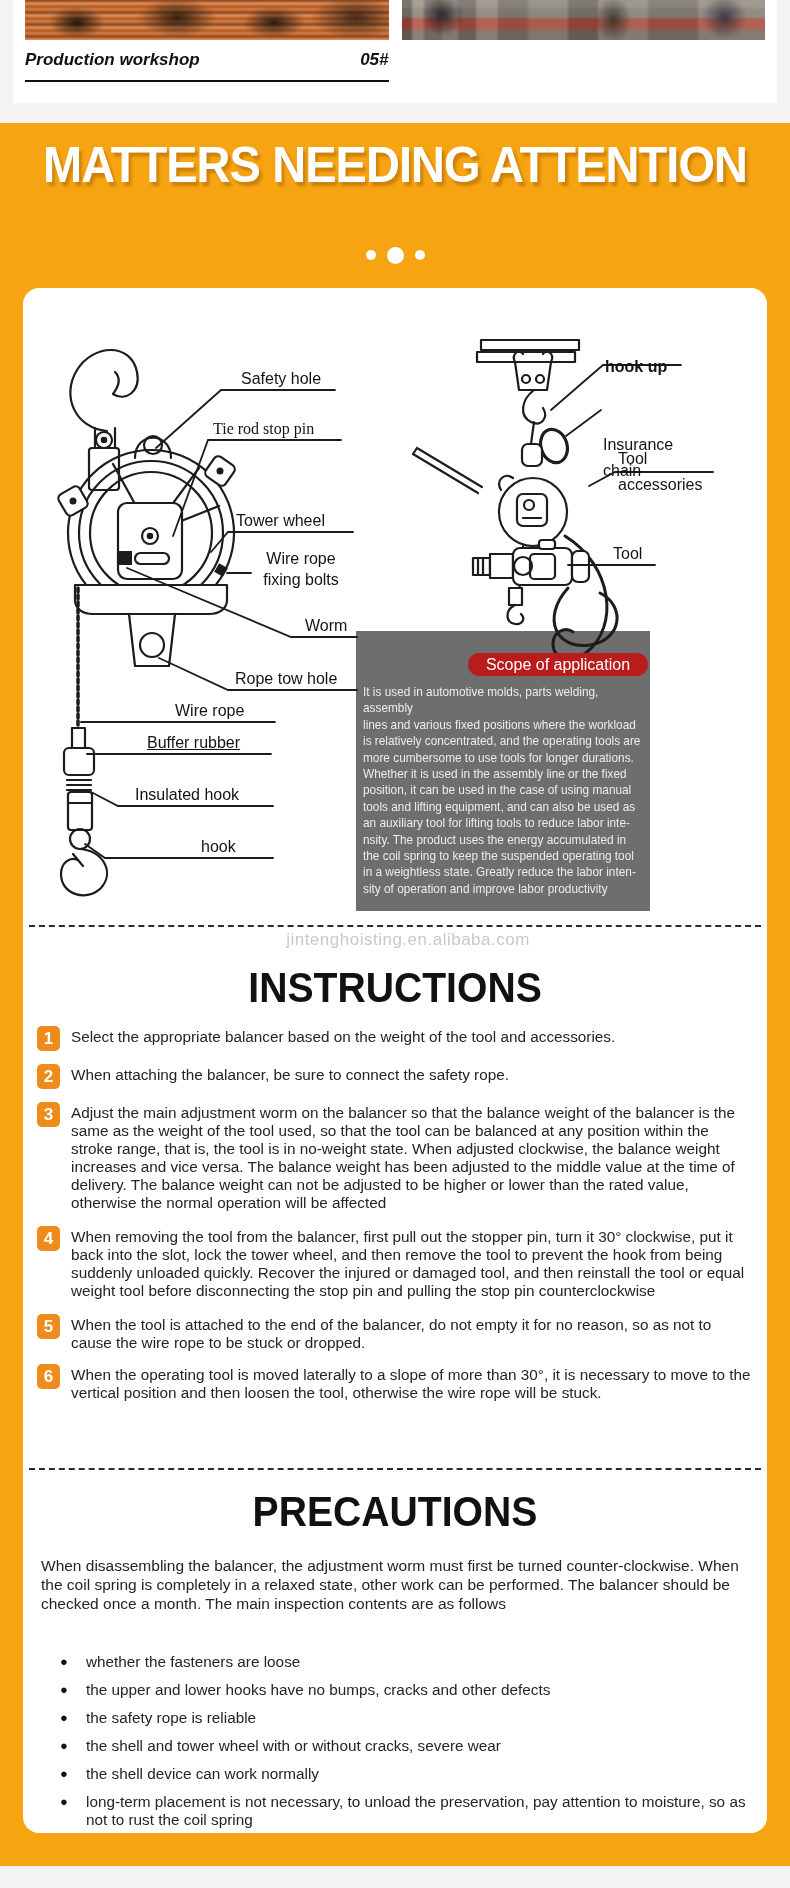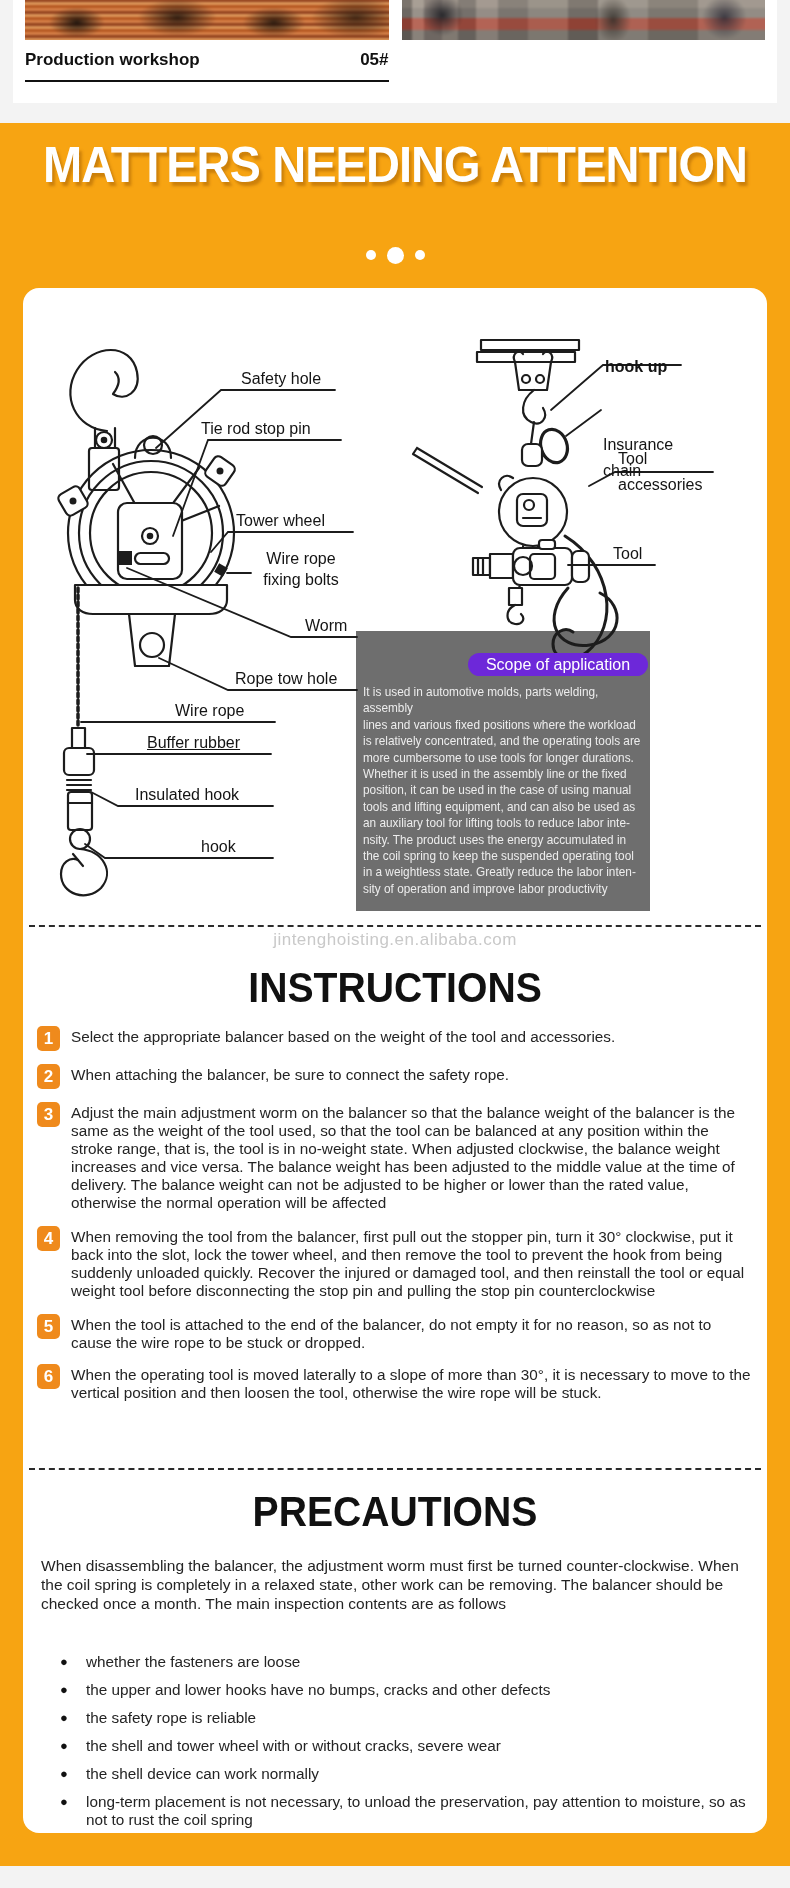--- a/index.html
+++ b/index.html
@@ -2,21 +2,21 @@
 <html><head>
 <meta charset="utf-8">
 <style>
   html,body{margin:0;padding:0;}
   body{width:790px;font-family:"Liberation Sans","DejaVu Sans",sans-serif;background:#f3f3f3;}
   .page{position:relative;width:790px;height:1888px;background:#f3f3f3;overflow:hidden;}
 
   
   .top-panel{position:absolute;left:13px;top:0;width:764px;height:103px;background:#ffffff;
              display:flex;gap:13px;padding:0 12px;box-sizing:border-box;}
-  .photo-col{flex:1;display:flex;flex-direction:column;}
+  .photo-col{flex:1;display:flex;flex-direction:column;font-style:italic;}
   .photo{height:40px;overflow:hidden;position:relative;}
   .photo-inner{position:absolute;inset:-4px;filter:blur(1.3px);}
   .photo-left .photo-inner{
     background:
       radial-gradient(40px 22px at 15% 55%, rgba(25,18,12,.95), rgba(25,18,12,0) 70%),
       radial-gradient(55px 26px at 42% 45%, rgba(35,22,14,.9), rgba(35,22,14,0) 72%),
       radial-gradient(45px 22px at 68% 55%, rgba(30,20,12,.9), rgba(30,20,12,0) 70%),
       radial-gradient(60px 28px at 90% 45%, rgba(45,28,16,.85), rgba(45,28,16,0) 75%),
       repeating-linear-gradient(0deg,#b3541e 0 3px,#e09a5d 3px 6px,#8f3f1c 6px 9px,#d8834a 9px 12px);}
   .photo-right .photo-inner{
@@ -43,28 +43,28 @@
   
   .card{position:absolute;left:23px;top:165px;width:744px;height:1545px;background:#ffffff;border-radius:16px;}
   .diagram-svg{position:absolute;left:0;top:0;width:744px;height:625px;}
   .dlabel{position:absolute;font-size:16px;color:#141414;white-space:pre-line;line-height:21px;}
   .lh26{line-height:26px;}
   .lbl-center{text-align:center;}
 
   
   .scope-box{position:absolute;left:333px;top:343px;width:294px;height:280px;background:#6e6e6e;}
   .scope-pill{position:absolute;left:445px;top:365px;width:180px;height:23px;border-radius:12px;
-      background:#6d28d9;color:#ffffff;font-size:16px;line-height:23px;text-align:center;}
+      background:#b91c1c;color:#ffffff;font-size:16px;line-height:23px;text-align:center;}
   .scope-text{position:absolute;left:340px;top:396px;width:322px;font-size:13.6px;line-height:16.4px;
       color:#ededed;white-space:pre-line;transform:scaleX(.87);transform-origin:top left;}
 
   .dashed{position:absolute;left:6px;width:732px;border-top:2px dashed #2b2b2b;height:0;}
   .dash1{top:637px;} .dash2{top:1180px;}
   .watermark{position:absolute;left:0;top:642px;width:744px;text-align:center;
-      font-size:17px;color:#c9c9c9;letter-spacing:.5px;}
+      font-size:17px;color:#c9c9c9;letter-spacing:.5px;padding-left:13px;}
   .sec-title{position:absolute;left:0;width:744px;text-align:center;font-size:43px;font-weight:700;
       color:#111;line-height:46px;transform:scaleX(.91);}
   .t-instr{top:676px;} .t-prec{top:1200px;}
 
   .instr-list{position:absolute;left:14px;top:740px;width:716px;}
   .instr-item{position:relative;padding-left:34px;color:#242424;font-size:15.3px;line-height:18px;}
   .instr-item .num{position:absolute;left:0;top:-2px;width:23px;height:25px;border-radius:5px;
       background:#ef8a1c;color:#fff;font-size:17px;font-weight:700;text-align:center;line-height:25px;}
   .instr-item .txt{display:block;max-width:692px;}
   .mb20{margin-bottom:20px;} .mb16{margin-bottom:16px;} .mb14{margin-bottom:14px;}
@@ -200,21 +200,21 @@
           <path d="M68 504 L95 518 L250 518"></path>
           <path d="M62 556 L82 570 L250 570"></path>
           <path d="M528 122 L580 77 L658 77"></path>
           <path d="M543 148 L578 122"></path>
           <path d="M566 198 L592 184 L690 184"></path>
           <path d="M545 277 L632 277"></path>
         </g>
       </svg>
 
       <span class="dlabel" style="left:218px;top:80px;">Safety hole</span>
-      <span class="dlabel" style="left:178px;top:130px;">Tie rod stop pin</span>
+      <span class="dlabel" style="left:190px;top:130px;font-family:Liberation Serif, serif;">Tie rod stop pin</span>
       <span class="dlabel" style="left:213px;top:222px;">Tower wheel</span>
       <span class="dlabel lbl-center" style="left:224px;top:260px;width:108px;">Wire rope
 fixing bolts</span>
       <span class="dlabel" style="left:282px;top:327px;">Worm</span>
       <span class="dlabel" style="left:212px;top:380px;">Rope tow hole</span>
       <span class="dlabel" style="left:152px;top:412px;">Wire rope</span>
       <span class="dlabel" style="left:124px;top:444px;text-decoration:underline;">Buffer rubber</span>
       <span class="dlabel" style="left:112px;top:496px;">Insulated hook</span>
       <span class="dlabel" style="left:178px;top:548px;">hook</span>
       <span class="dlabel" style="left:582px;top:68px;font-weight:bold;">hook up</span>
@@ -264,21 +264,21 @@
           <span class="txt">When the tool is attached to the end of the balancer, do not empty it for no reason, so as not to cause the wire rope to be stuck or dropped.</span>
         </div>
         <div class="instr-item">
           <span class="num">6</span>
           <span class="txt">When the operating tool is moved laterally to a slope of more than 30°, it is necessary to move to the vertical position and then loosen the tool, otherwise the wire rope will be stuck.</span>
         </div>
       </div>
 
       <div class="dashed dash2"></div>
       <div class="sec-title t-prec">PRECAUTIONS</div>
-      <div class="prec-intro">When disassembling the balancer, the adjustment worm must first be turned counter-clockwise. When the coil spring is completely in a relaxed state, other work can be removing. The balancer should be checked once a month. The main inspection contents are as follows</div>
+      <div class="prec-intro">When disassembling the balancer, the adjustment worm must first be turned counter-clockwise. When the coil spring is completely in a relaxed state, other work can be performed. The balancer should be checked once a month. The main inspection contents are as follows</div>
       <ul class="bullets">
         <li>whether the fasteners are loose</li>
         <li>the upper and lower hooks have no bumps, cracks and other defects</li>
         <li>the safety rope is reliable</li>
         <li>the shell and tower wheel with or without cracks, severe wear</li>
         <li>the shell device can work normally</li>
         <li>long-term placement is not necessary, to unload the preservation, pay attention to moisture, so as not to rust the coil spring</li>
       </ul>
 
     </div>

